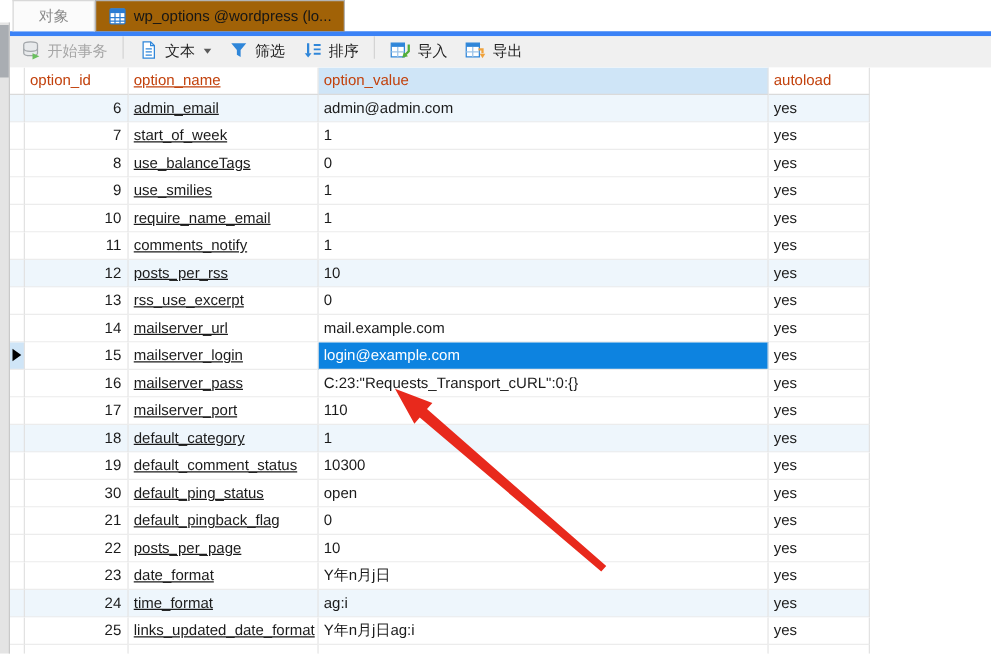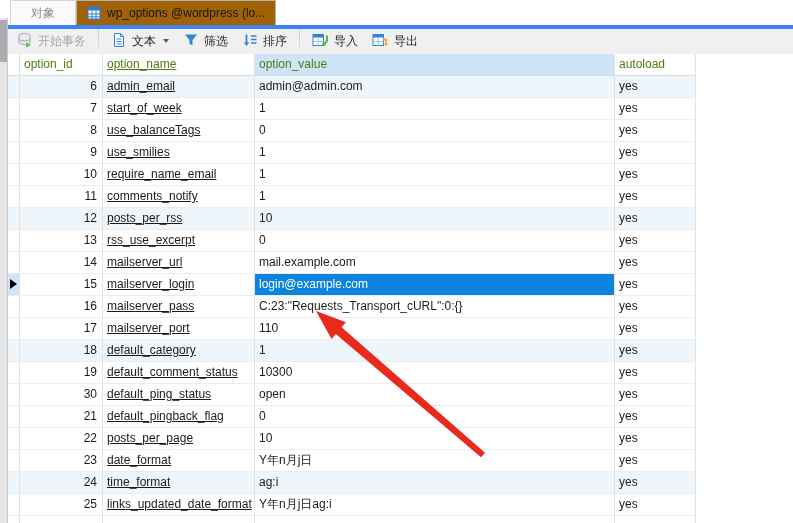--- a/index.html
+++ b/index.html
@@ -32,21 +32,21 @@
   .cell{box-sizing:border-box;border-right:1px solid #e2e2e2;border-bottom:1px solid #ececec;
         overflow:hidden;white-space:nowrap;font-size:12px;line-height:21px;color:#1b1b1b;
         background:#fff;}
   .row.striped .cell{background:#eef6fc;}
   .cell.selected{background:#0d83e0;color:#fff;}
   .c-gutter{width:12px;position:relative;}
   .c-id{width:83px;text-align:right;padding-right:5px;}
   .c-name{width:152px;padding-left:4px;text-decoration:underline;}
   .c-value{width:360px;padding-left:4px;}
   .c-autoload{width:81px;padding-left:4px;}
-  .header .cell{color:#4d7c0f;border-bottom:1px solid #dadada;background:#fff;}
+  .header .cell{color:#c2410c;border-bottom:1px solid #dadada;background:#fff;}
   .header .c-id{text-align:left;padding-left:4px;}
   .header .c-value.selh{background:#cfe5f7;}
   .c-gutter.current{background:#cfe5f7;}
   .tri{position:absolute;left:2px;top:5px;width:0;height:0;border-left:7px solid #000;
        border-top:5.5px solid transparent;border-bottom:5.5px solid transparent;}
 
   
   .vscroll{position:absolute;left:0;top:18px;width:8px;height:505px;background:#e4e4e4;
            border-right:1px solid #c9c9c9;box-sizing:border-box;z-index:10;}
   .vthumb{position:absolute;left:0;top:2px;width:7px;height:42px;background:#a9adb2;}

